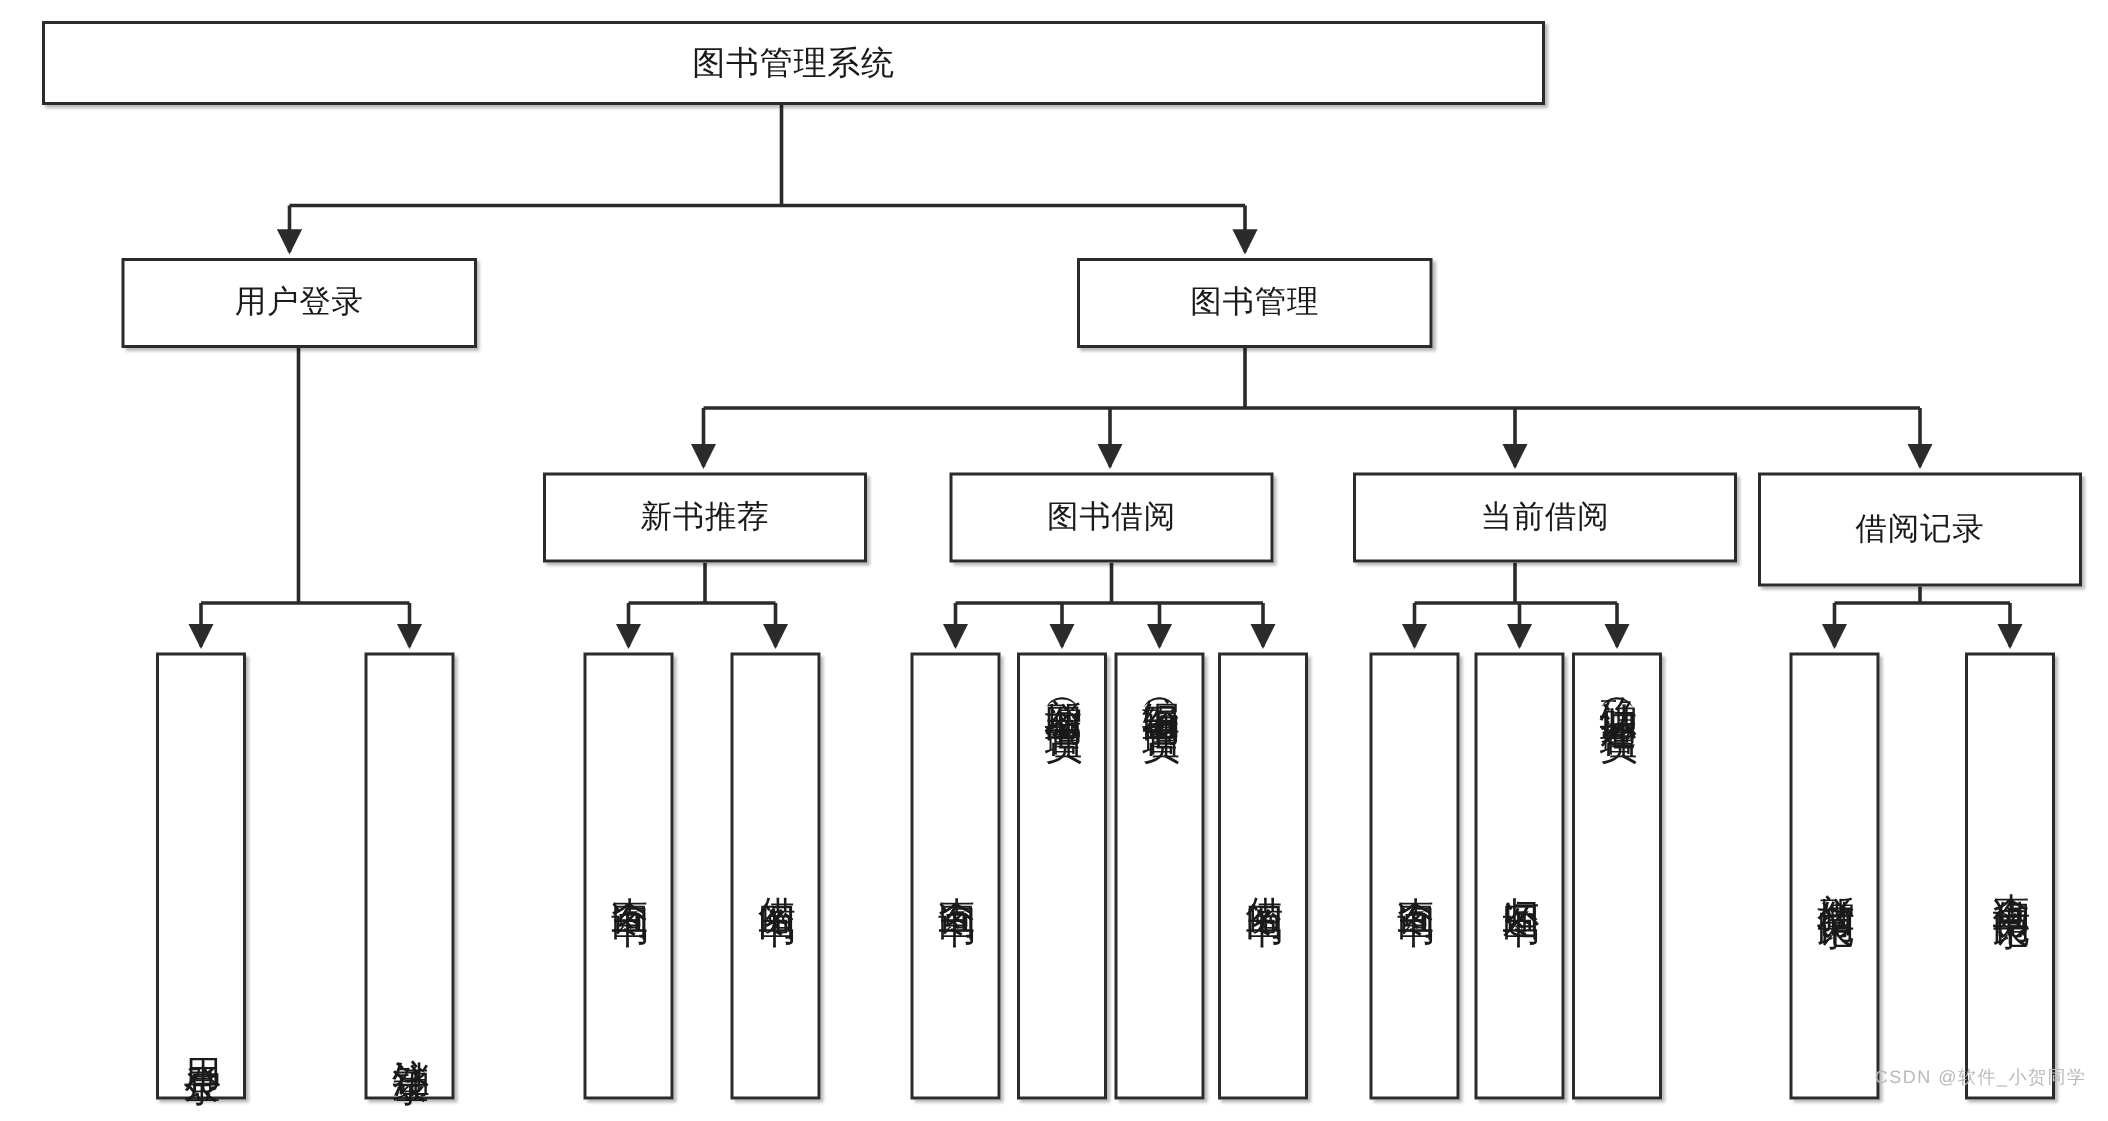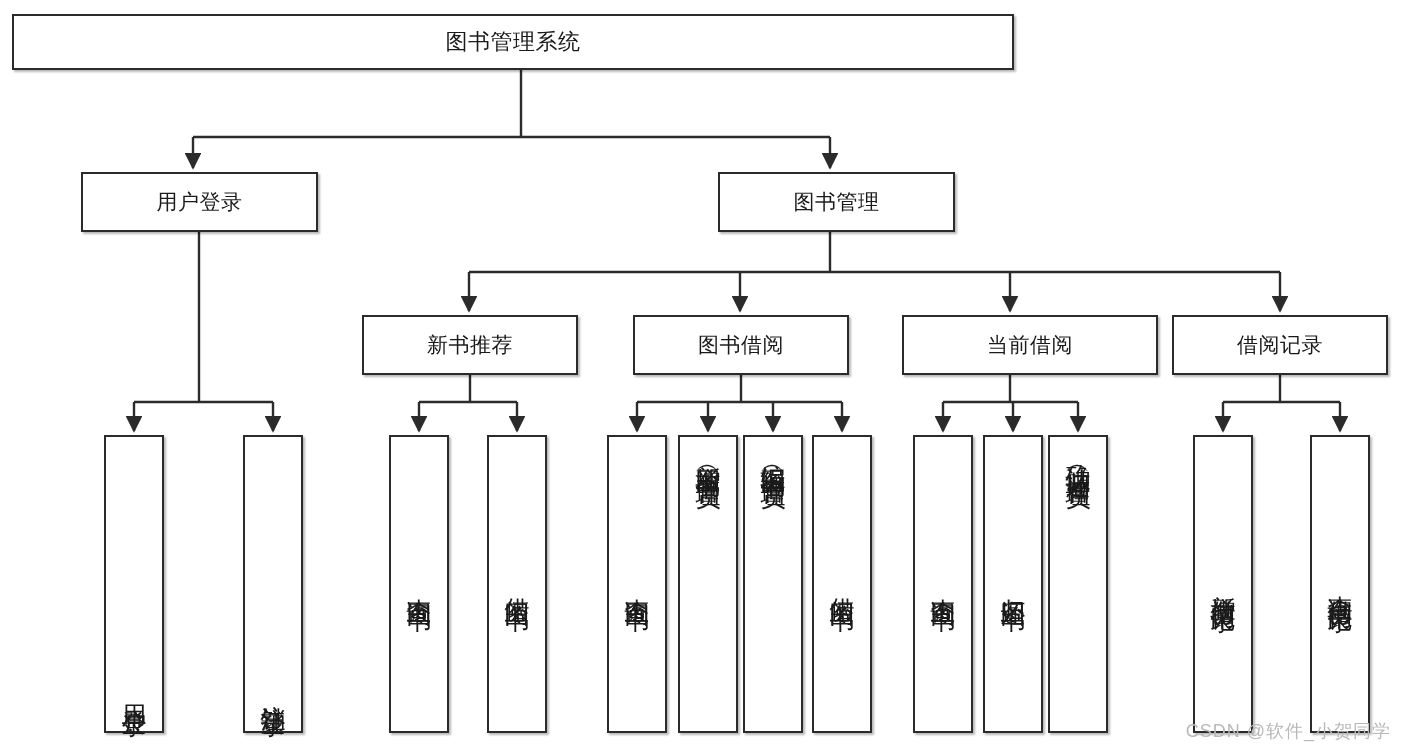--- a/index.html
+++ b/index.html
@@ -71,22 +71,22 @@
     align-items: flex-end;
     padding-bottom: 34px;
   }
   .node.vert.topish {
     align-items: flex-start;
     padding-top: 8px;
   }
   .watermark {
     position: absolute;
     right: 14px;
-    bottom: 4px;
-    font-size: 18px;
+    bottom: 20px;
+    font-size: 12px;
     color: #b9b9b9;
     letter-spacing: 1px;
     white-space: nowrap;
     text-align: center;
   }
 </style>
 </head>
 <body>
 
 <div id="canvas">
@@ -134,41 +134,41 @@
       <path d="M 1013 402 L 1013 431" marker-end="url(#arrow)"></path>
       <path d="M 1078 402 L 1078 431" marker-end="url(#arrow)"></path>
 
       <path d="M 1280 375 L 1280 402"></path>
       <path d="M 1223 402 L 1340 402"></path>
       <path d="M 1223 402 L 1223 431" marker-end="url(#arrow)"></path>
       <path d="M 1340 402 L 1340 431" marker-end="url(#arrow)"></path>
     </g>
   </svg>
 
-  <div class="node horiz root" style="left:12px; top:14px; width:1002px; height:56px;">
+  <div class="node horiz root" style="left:28px; top:14px; width:1002px; height:56px;">
     <span class="label">图书管理系统</span>
   </div>
 
   <div class="node horiz" style="left:81px; top:172px; width:237px; height:60px;">
     <span class="label">用户登录</span>
   </div>
   <div class="node horiz" style="left:718px; top:172px; width:237px; height:60px;">
     <span class="label">图书管理</span>
   </div>
 
   <div class="node horiz" style="left:633px; top:315px; width:216px; height:60px;">
     <span class="label">图书借阅</span>
   </div>
   <div class="node horiz" style="left:362px; top:315px; width:216px; height:60px;">
     <span class="label">新书推荐</span>
   </div>
   <div class="node horiz" style="left:902px; top:315px; width:256px; height:60px;">
     <span class="label">当前借阅</span>
   </div>
-  <div class="node horiz" style="left:1172px; top:315px; width:216px; height:60px;">
+  <div class="node horiz" style="left:1172px; top:315px; width:216px; height:76px;">
     <span class="label">借阅记录</span>
   </div>
 
   <div class="node vert bottomish" style="left:104px; top:435px; width:60px; height:298px;">
     <span class="label">用户登录</span>
   </div>
   <div class="node vert bottomish" style="left:243px; top:435px; width:60px; height:298px;">
     <span class="label">注销登录</span>
   </div>
 

